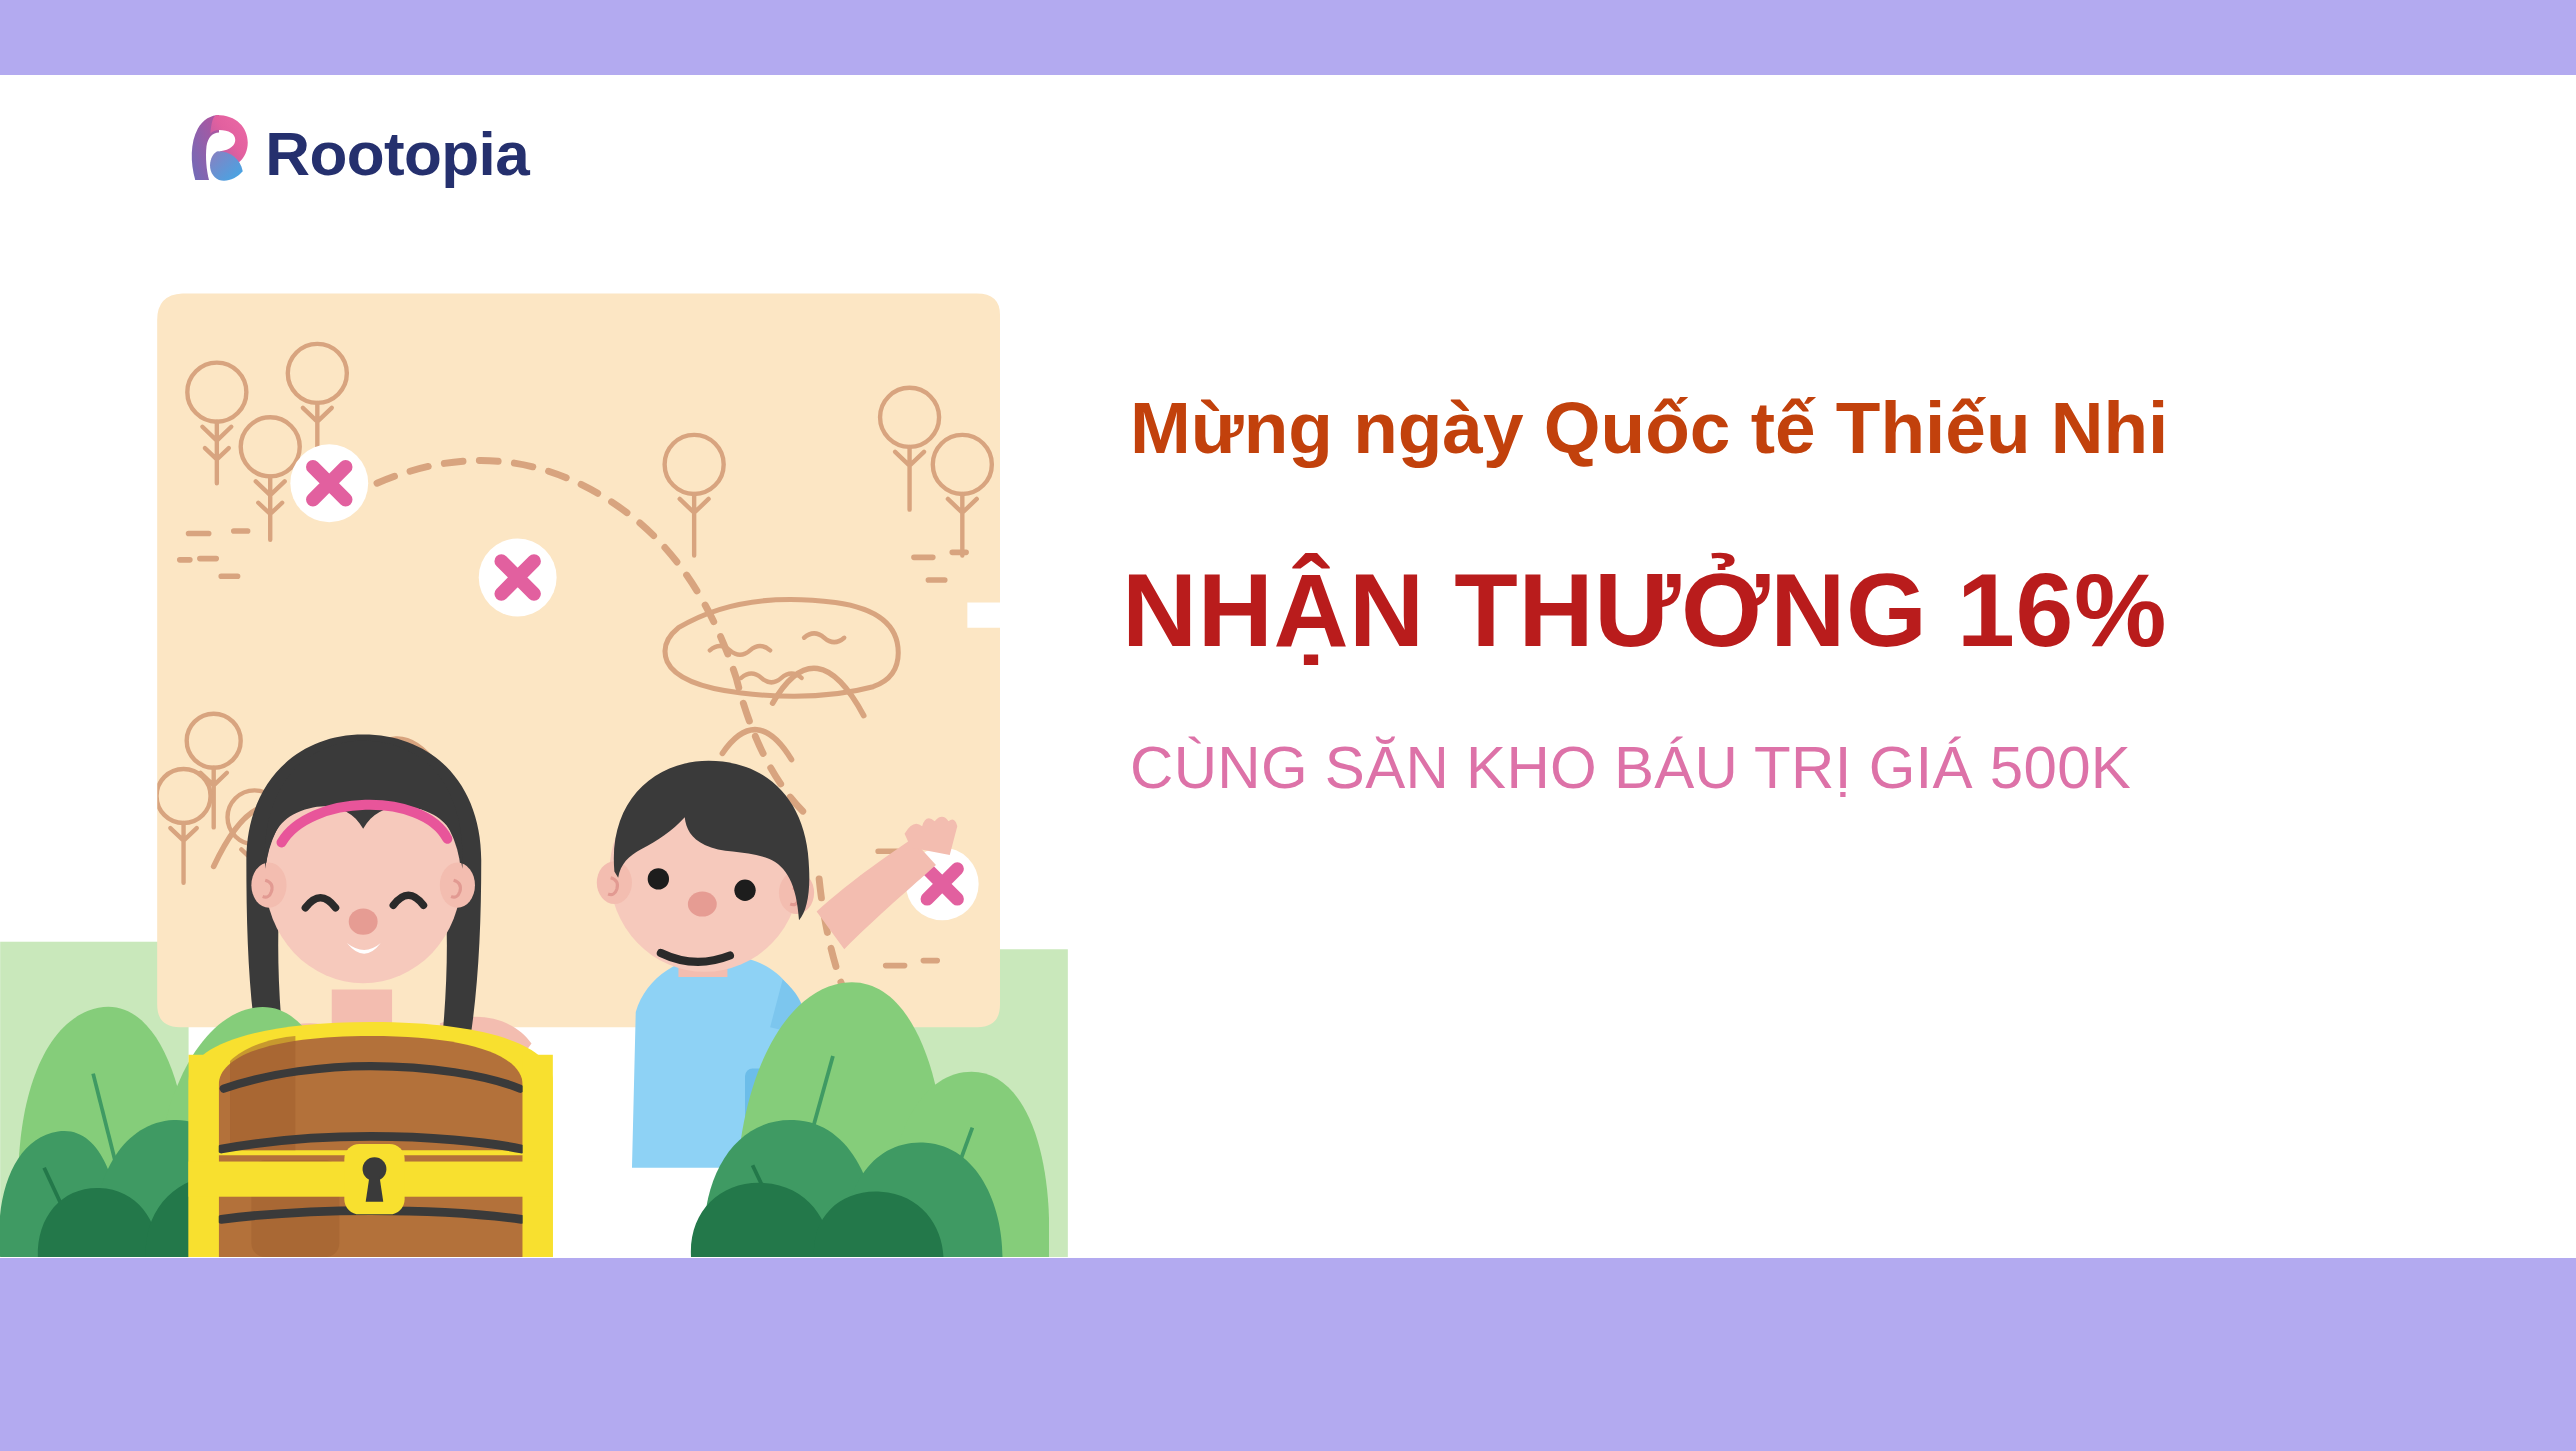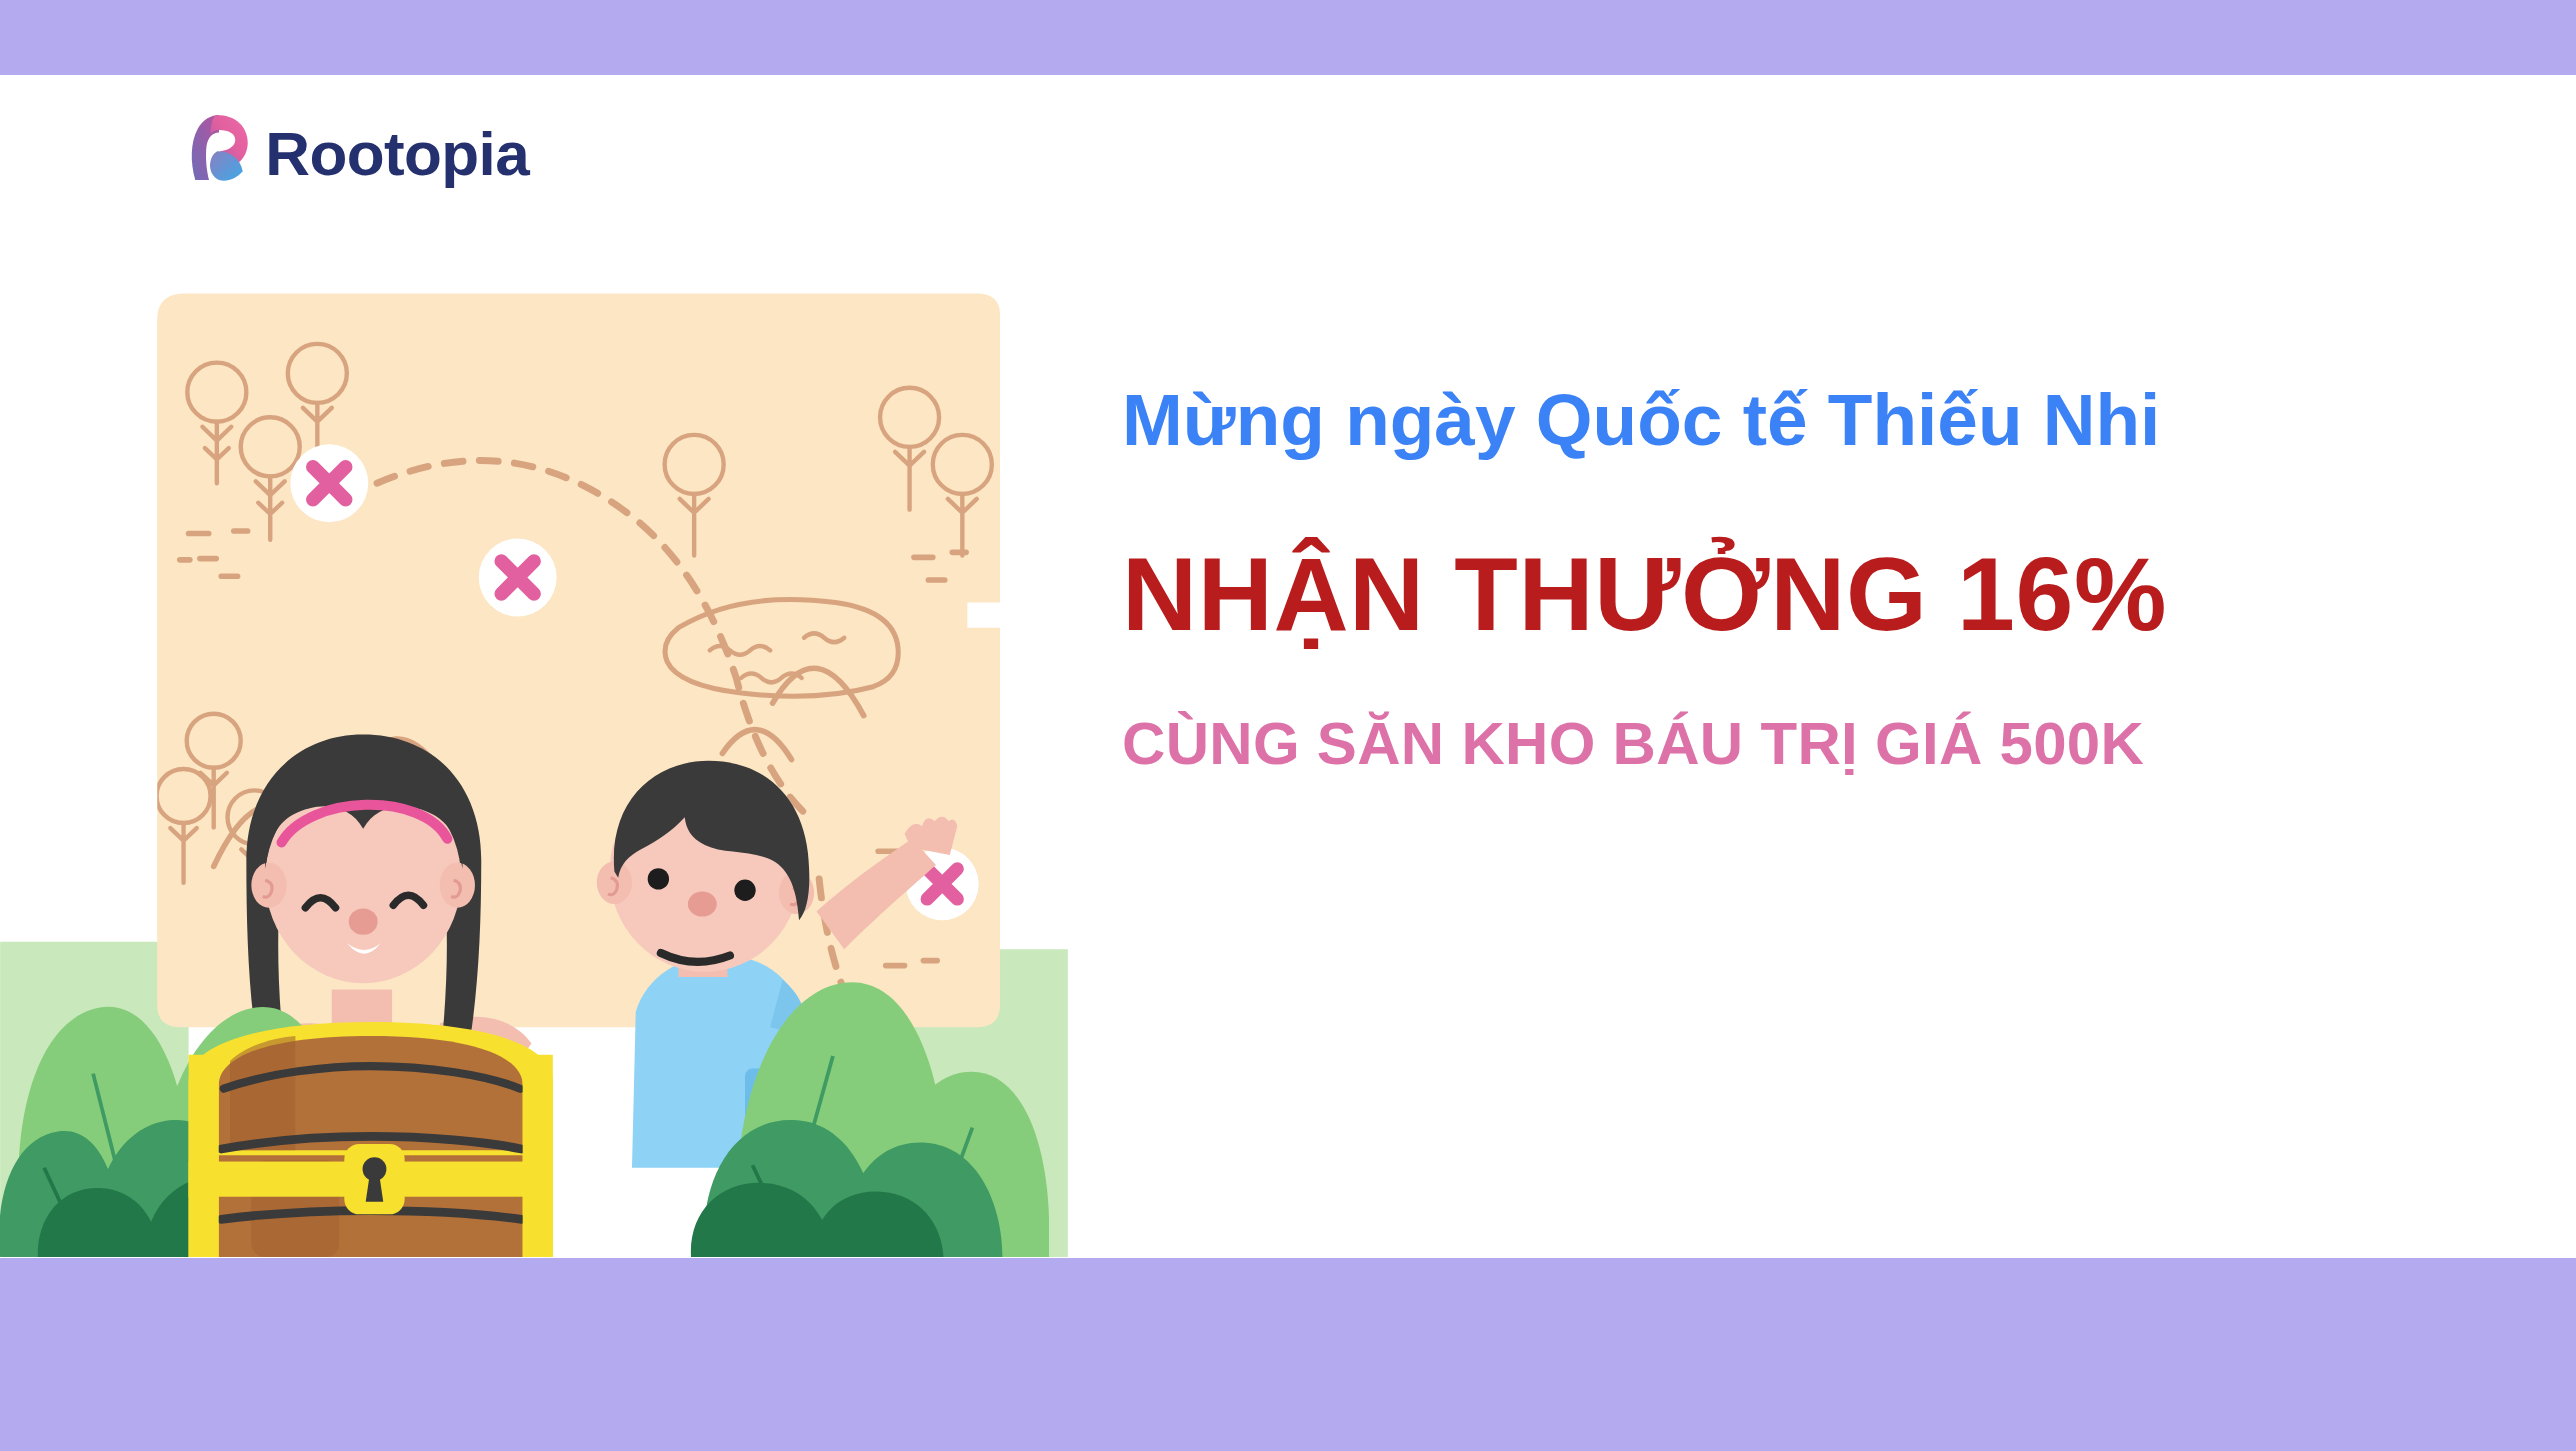--- a/index.html
+++ b/index.html
@@ -65,44 +65,44 @@
   .illo svg { display: block; width: 1068px; height: 981px; }
 
   
   .copy {
     position: absolute;
     left: 1122px;
     top: 377px;
     width: 1382px;
   }
   .line-1 {
-    color: #3b82f6;
+    color: #c2410c;
     font-size: 73px;
     font-weight: 700;
     line-height: 1.18;
     white-space: nowrap;
-    margin: 0;
+    margin: 8px;
   }
   .line-2 {
     color: #b91c1c;
     font-size: 104px;
     font-weight: 700;
     line-height: 1.1;
     white-space: nowrap;
     margin: 0;
     padding-top: 74px;
     letter-spacing: 0.6px;
   }
   .line-3 {
     color: #dd72a8;
     font-size: 60px;
-    font-weight: 700;
+    font-weight: 400;
     line-height: 1.15;
     white-space: nowrap;
-    margin: 0;
+    margin: 8px;
     padding-top: 57px;
     letter-spacing: 0.3px;
   }
 </style>
 </head>
 <body>
 
 <div class="bar bar-top"></div>
 
 <div class="canvas"></div>

